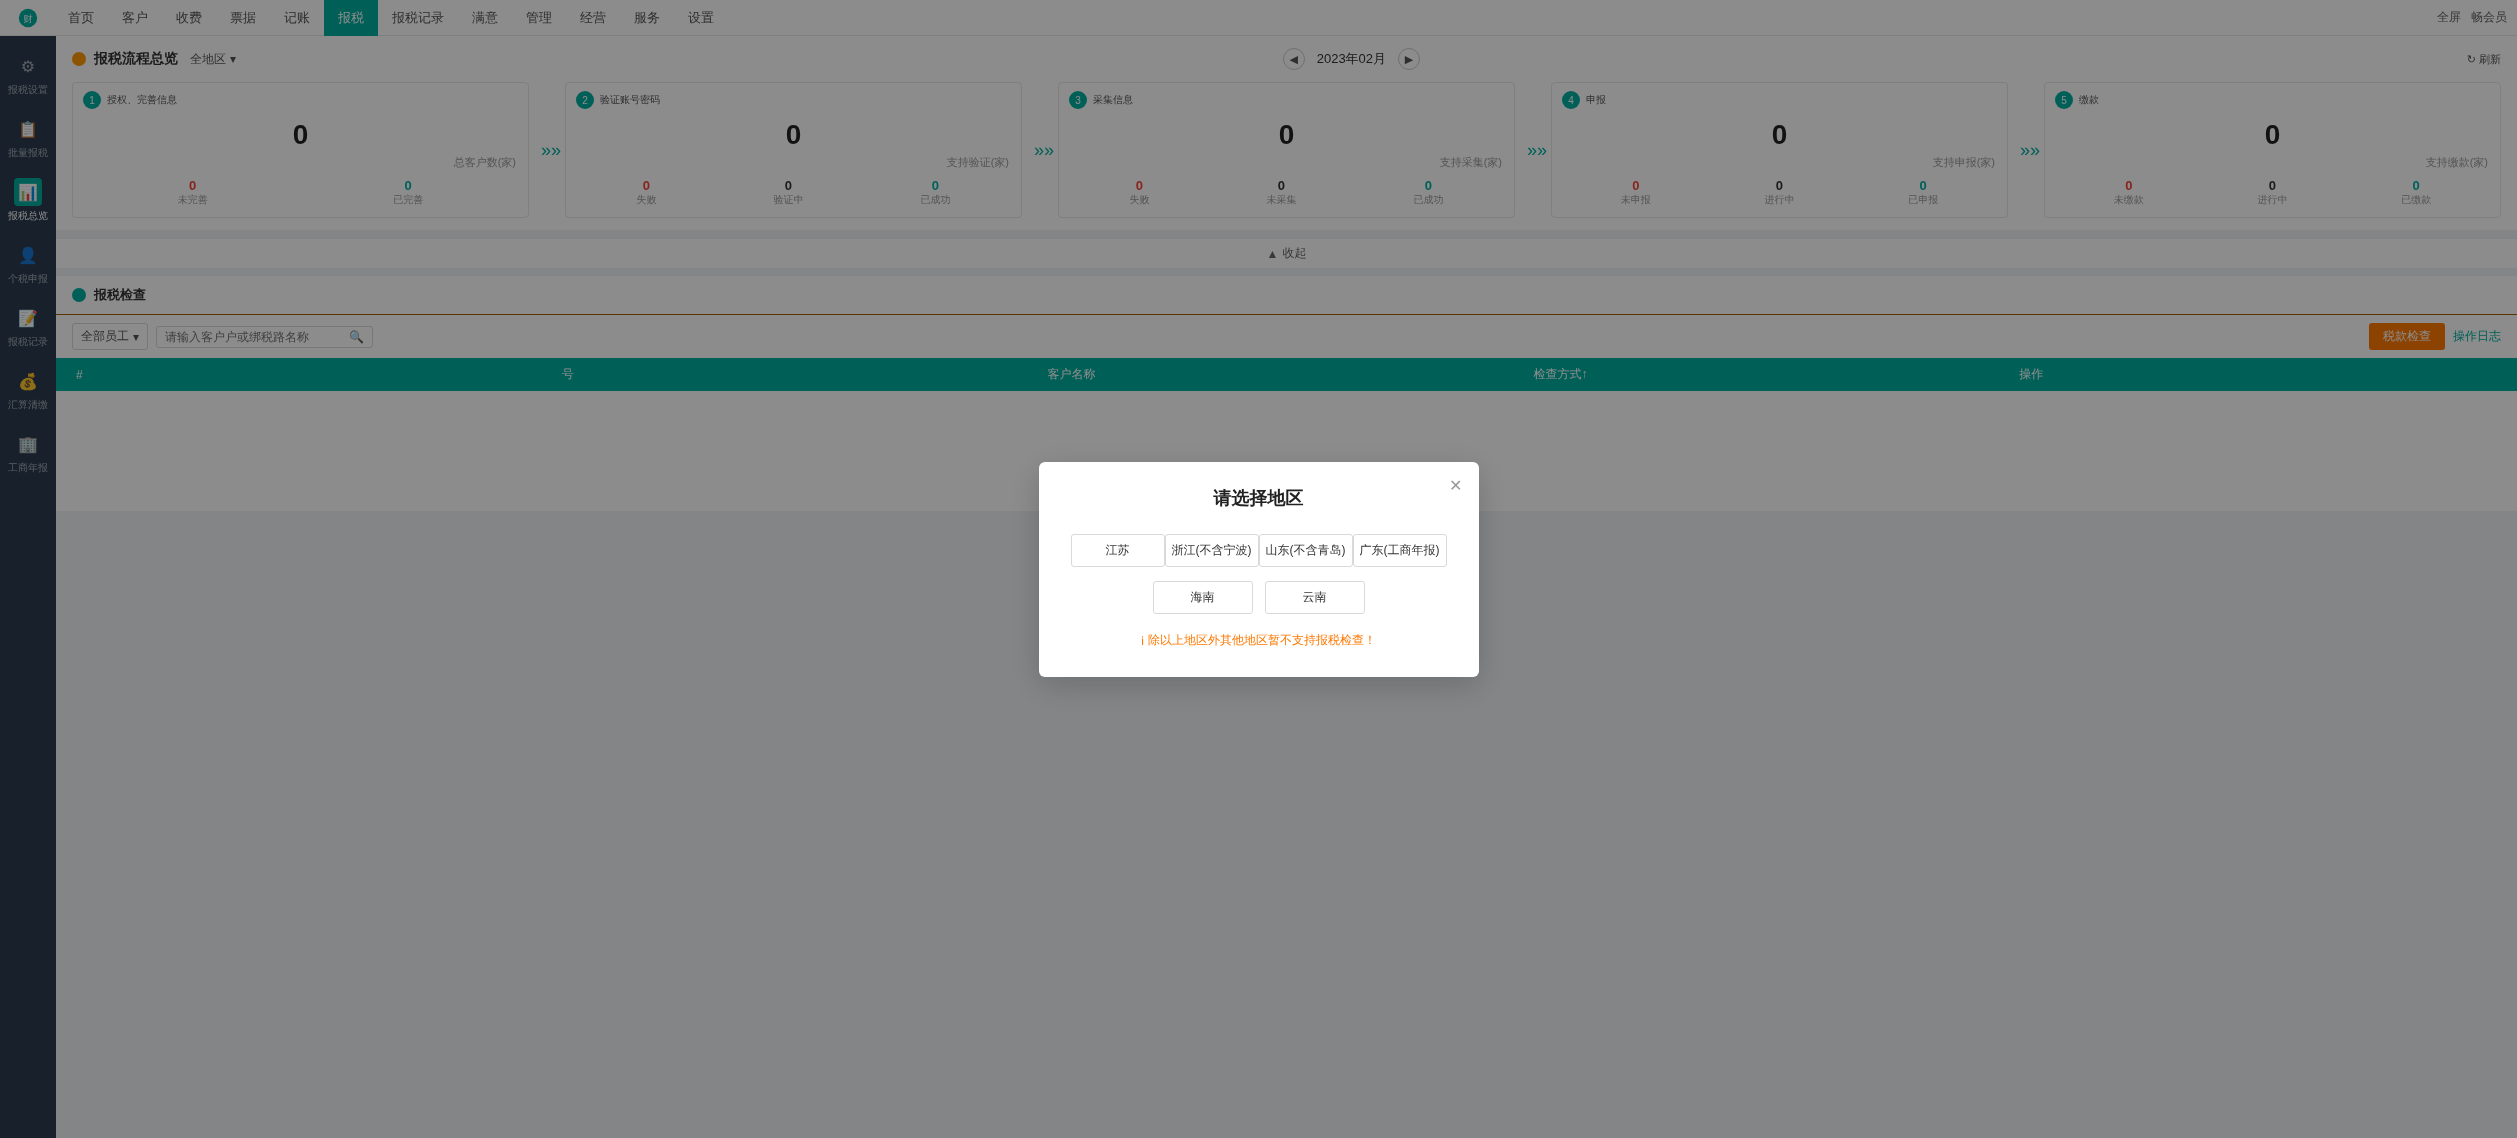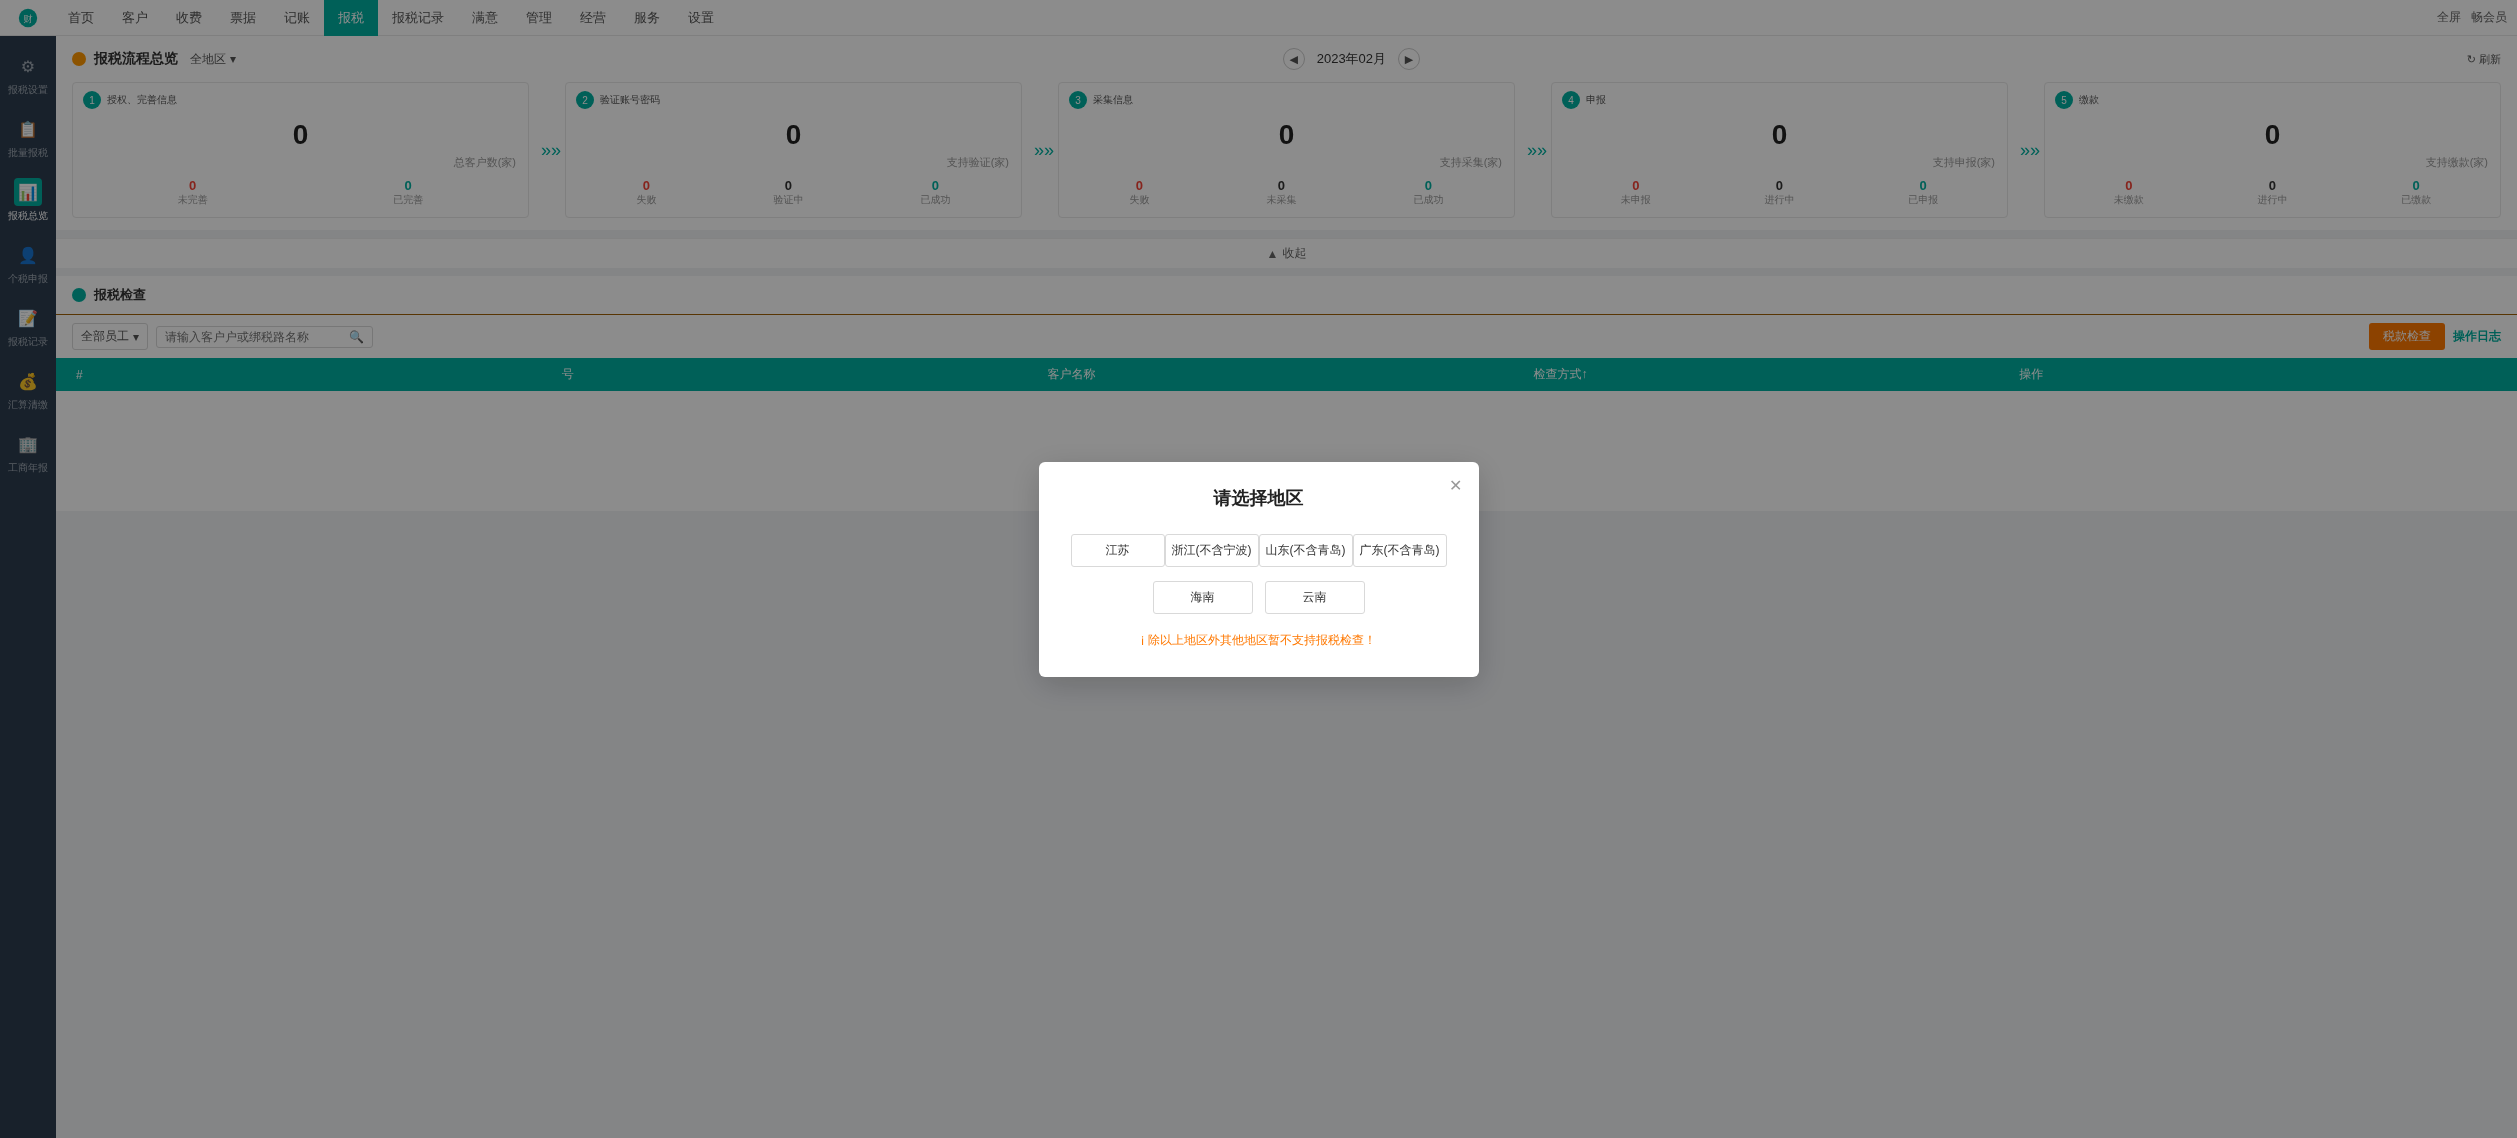--- a/index.html
+++ b/index.html
@@ -293,21 +293,20 @@
       border: none;
       border-radius: 3px;
       padding: 5px 14px;
       font-size: 12px;
       cursor: pointer;
     }
     .btn-link {
       color: #00b0a0;
       cursor: pointer;
       font-size: 12px;
-      font-weight: bold;
     }
 
     
     .table-header {
       background: #00b0a0;
       display: flex;
       align-items: center;
       padding: 8px 16px;
       color: #fff;
       font-size: 12px;
@@ -637,21 +636,21 @@
 <div class="modal-overlay" id="modal-overlay">
   <div class="modal">
     <span class="modal-close" id="modal-close">✕</span>
     <div class="modal-title">请选择地区</div>
 
 
     <div class="region-row-2" id="region-row-2">
         <button class="region-btn">江苏</button>
         <button class="region-btn">浙江(不含宁波)</button>
         <button class="region-btn">山东(不含青岛)</button>
-        <button class="region-btn">广东(不含青岛)</button>
+        <button class="region-btn">广东(工商年报)</button>
       </div>
 
     <div class="region-row-3" id="region-row-3">
         <button class="region-btn">海南</button>
         <button class="region-btn">云南</button>
       </div>
 
     <div class="warning-text">
       <span>ℹ</span>
       <span>除以上地区外其他地区暂不支持报税检查！</span>

